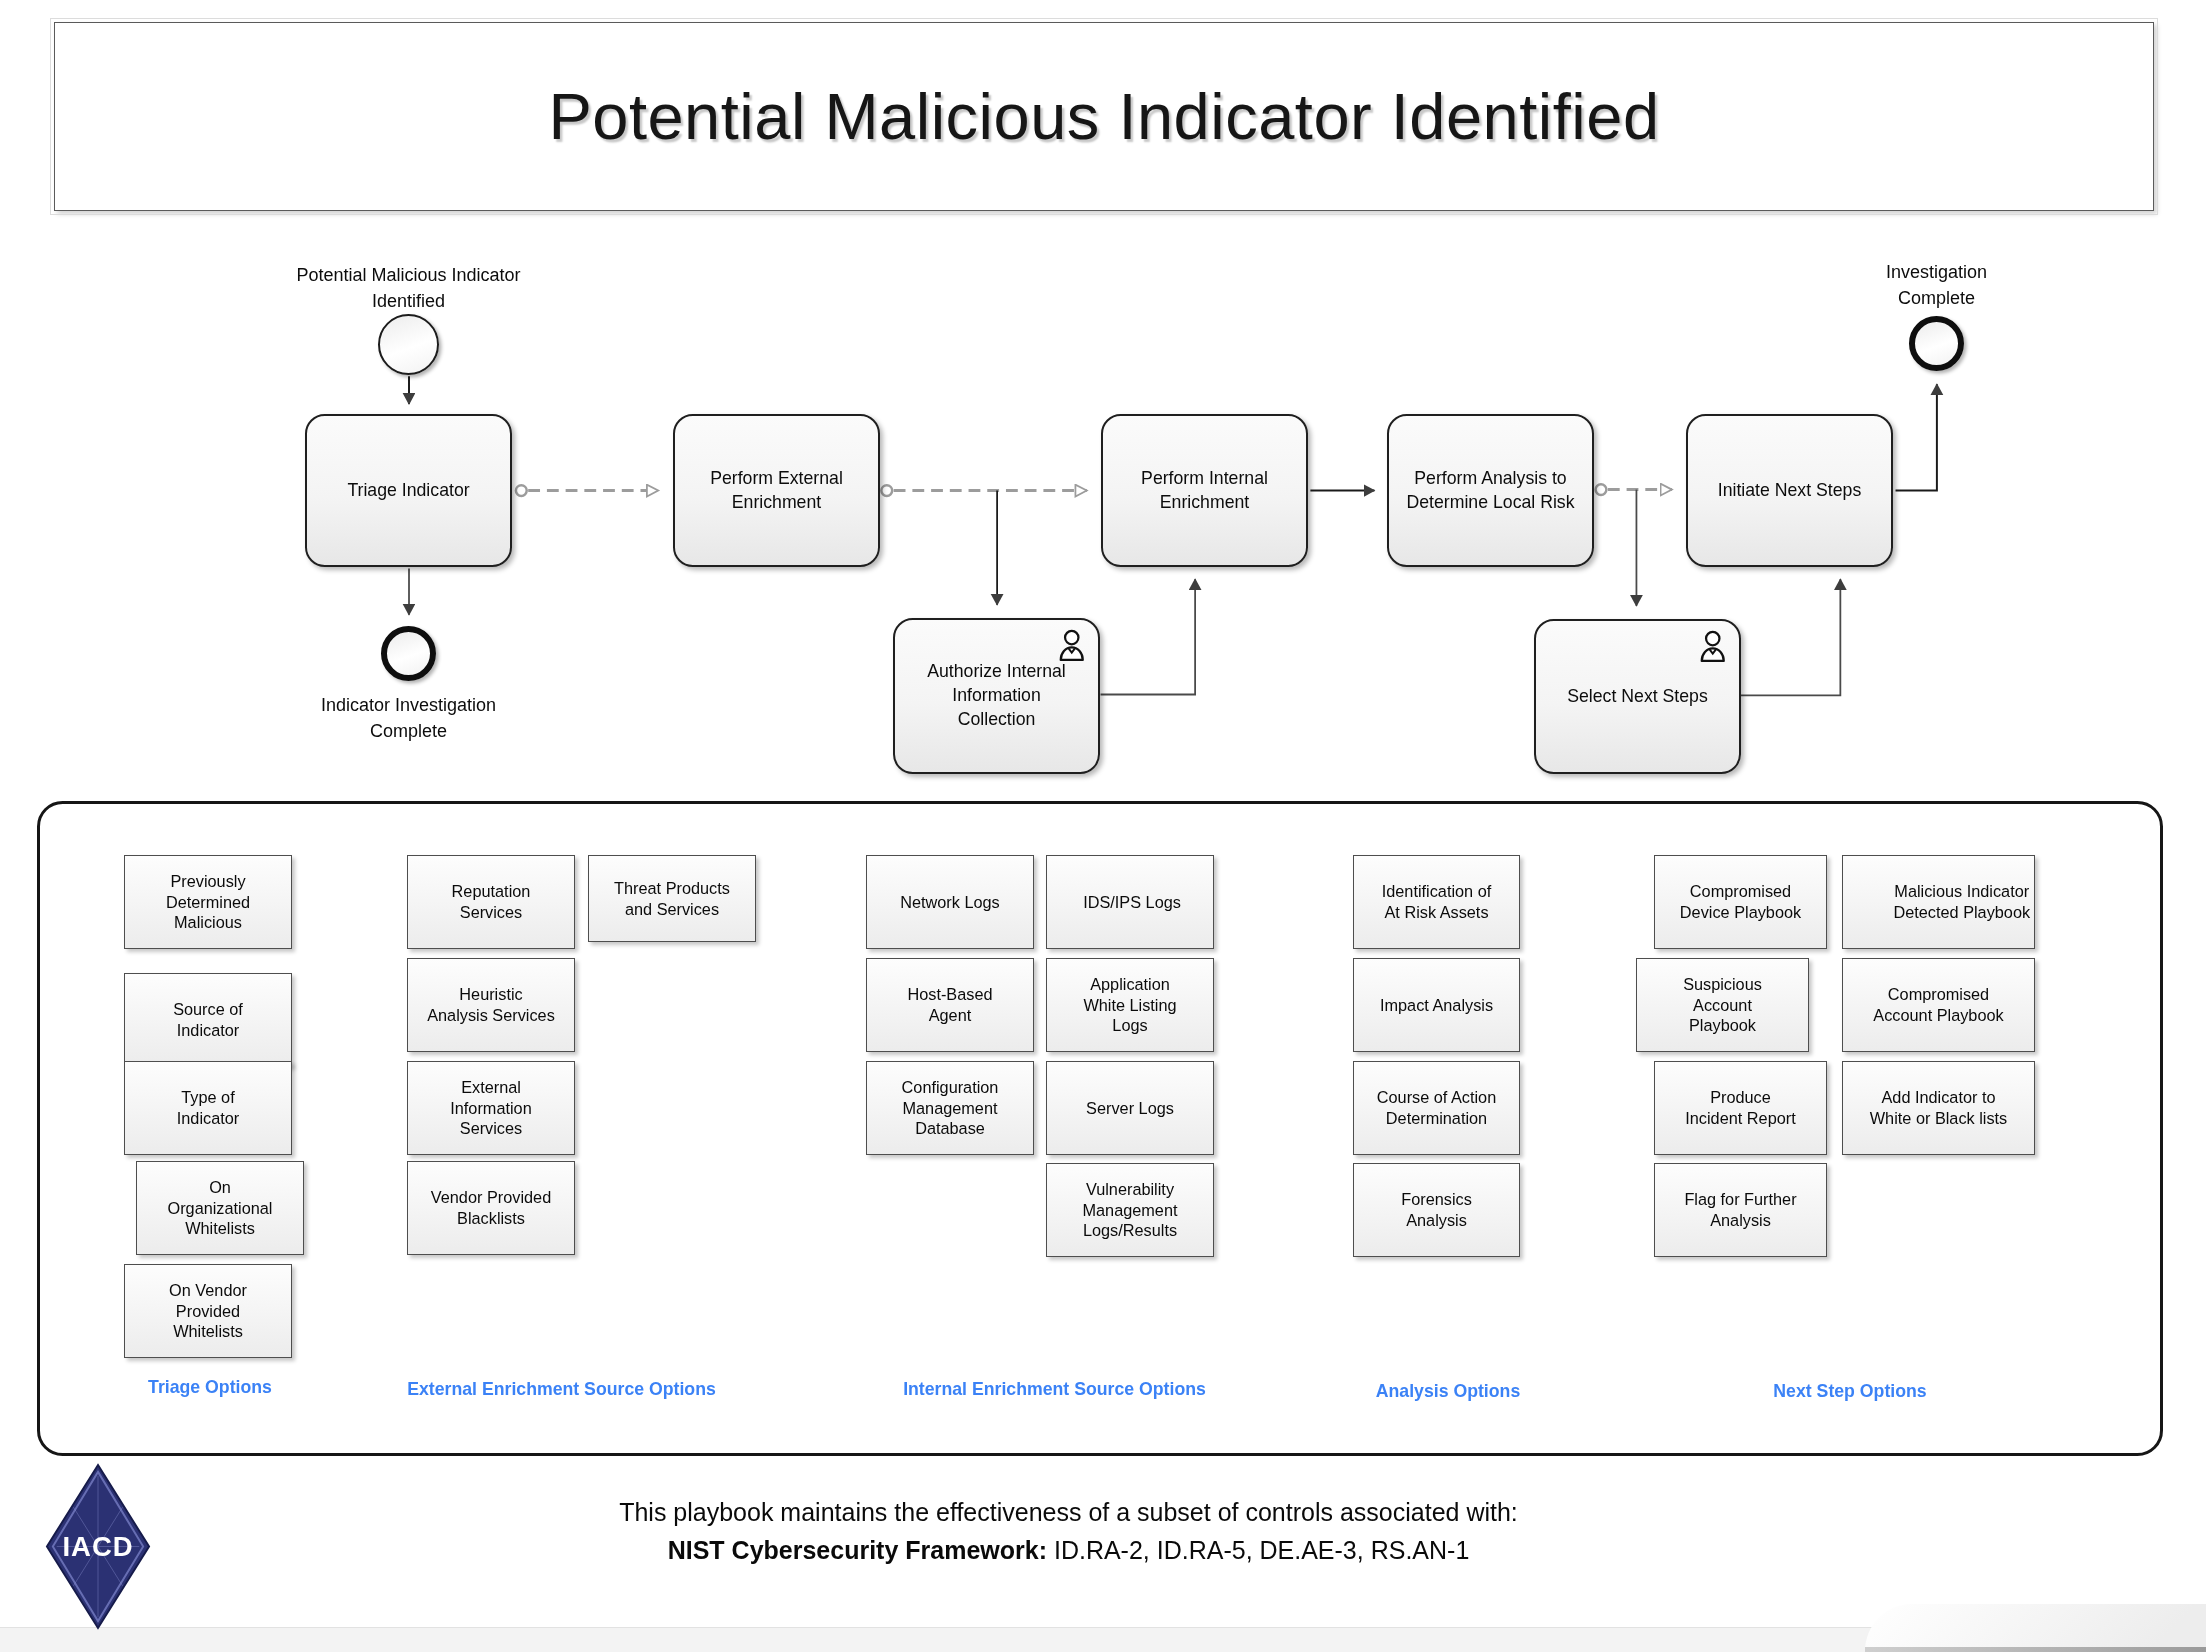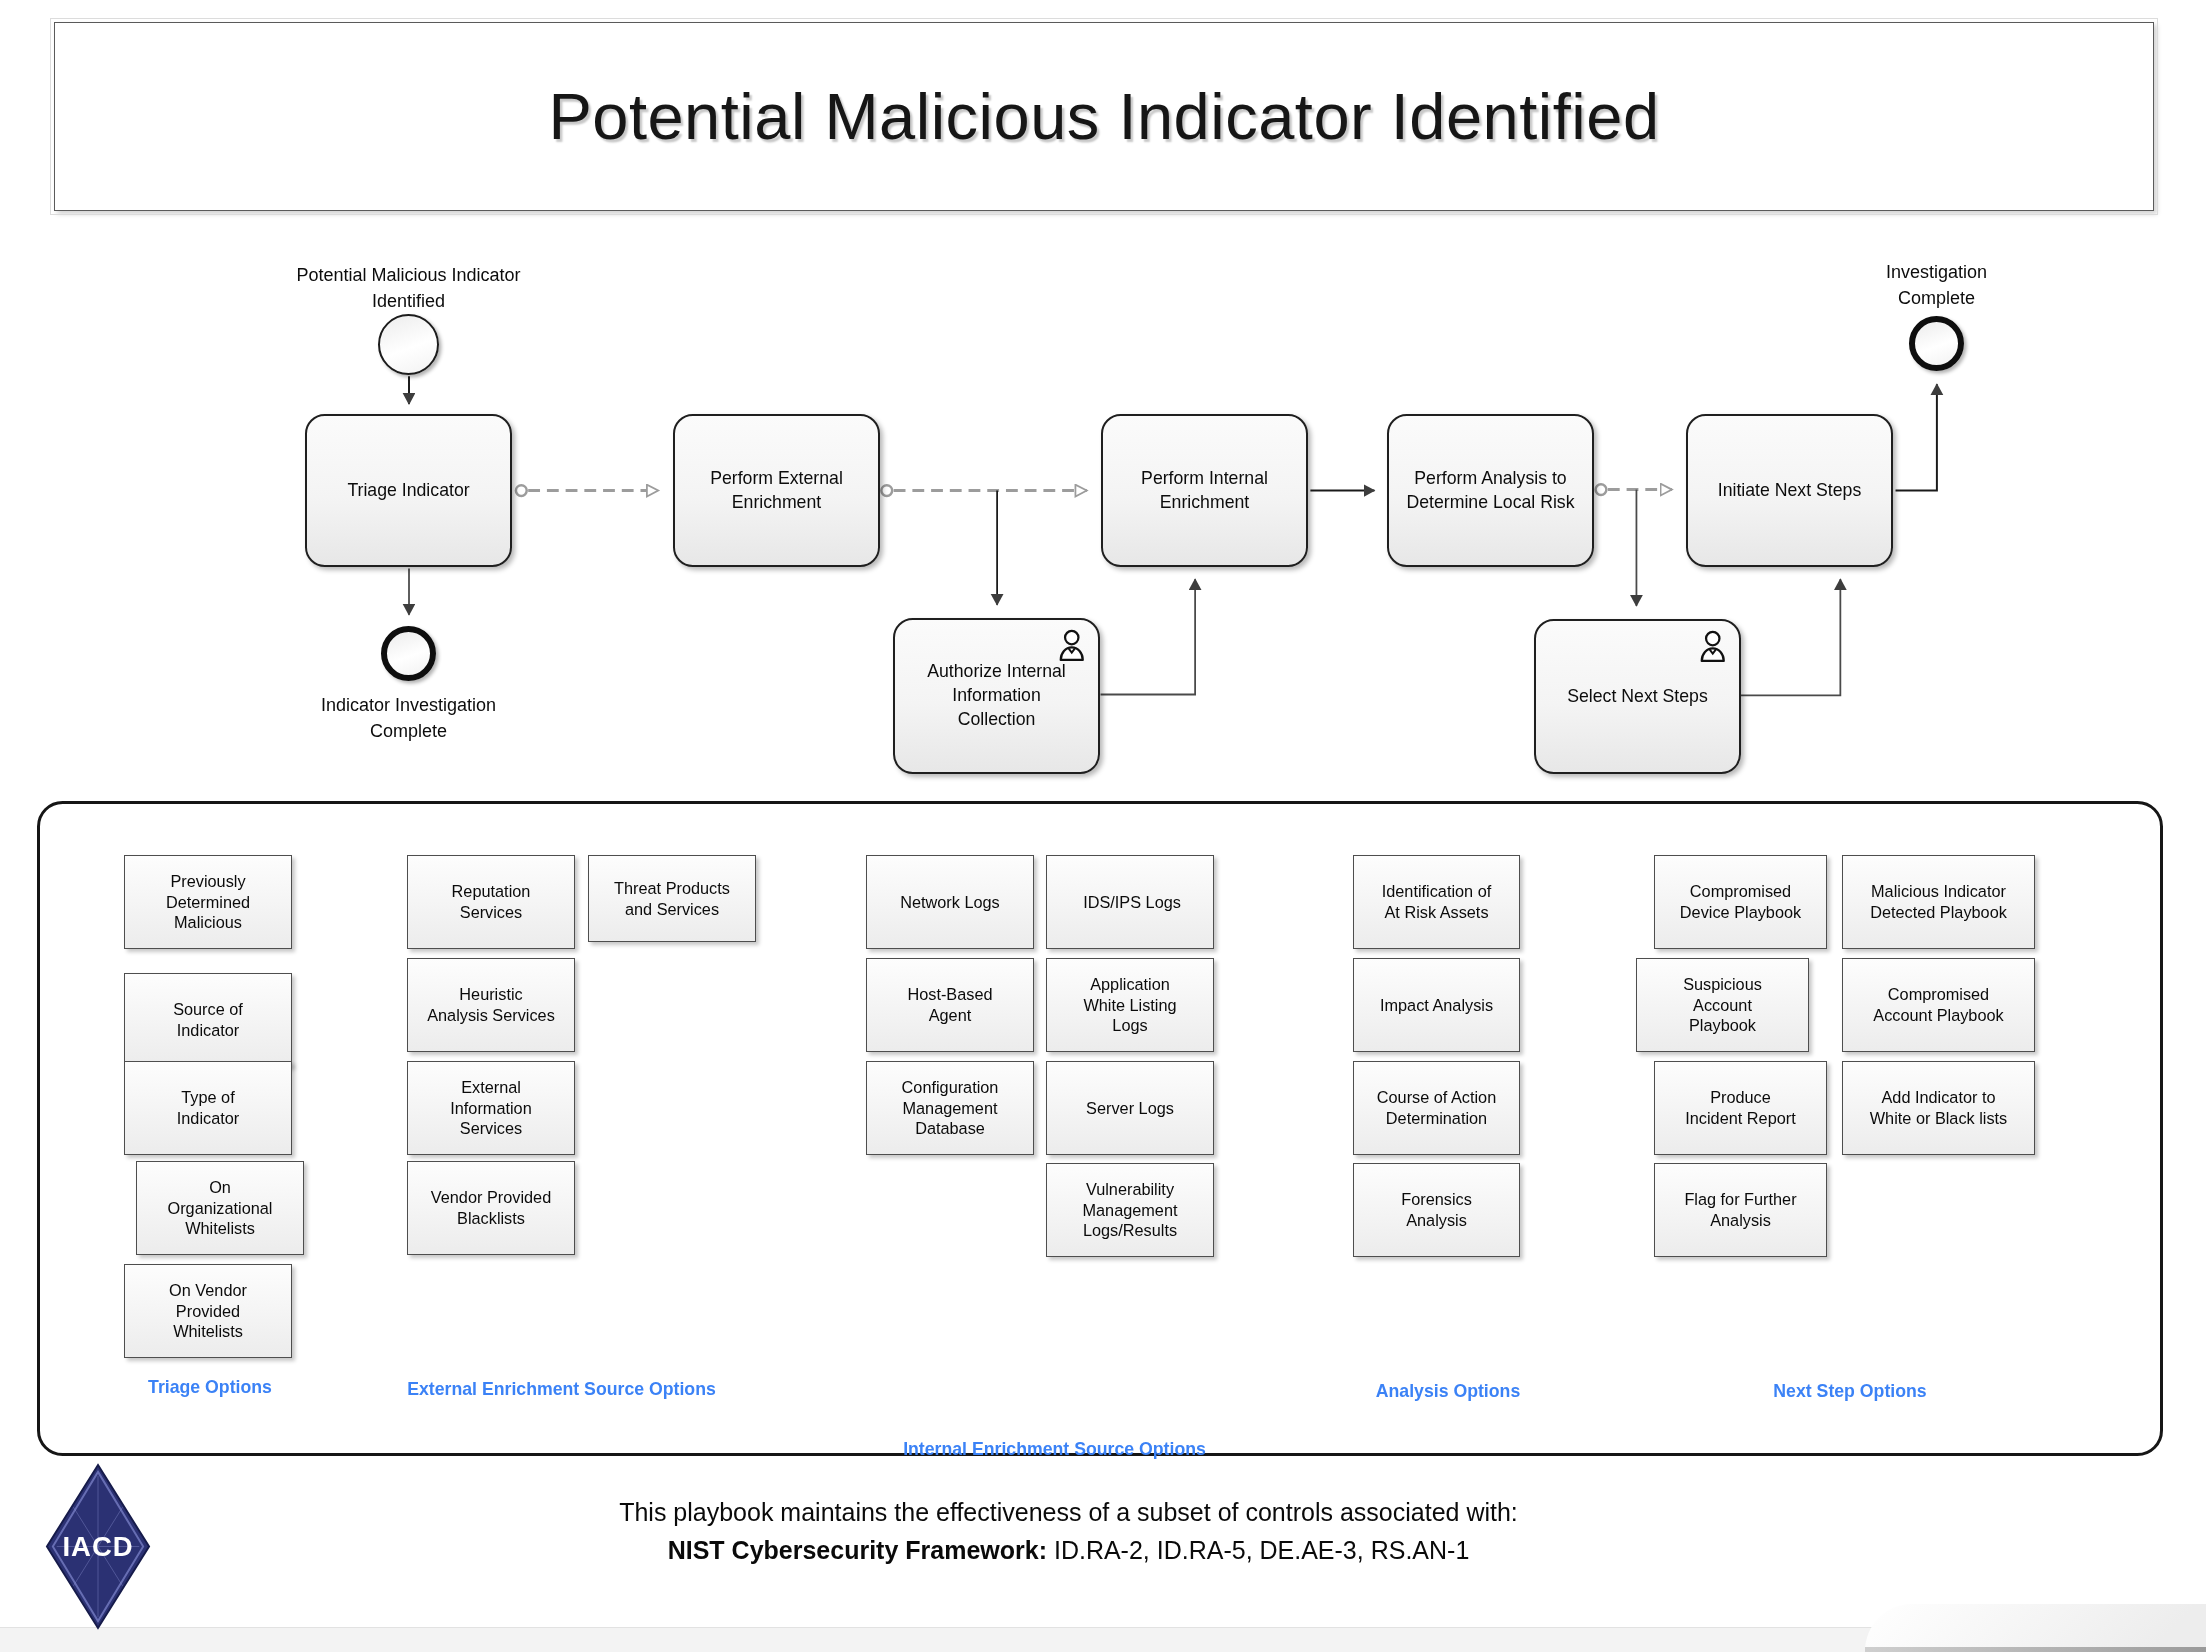--- a/index.html
+++ b/index.html
@@ -260,36 +260,36 @@
 Playbook</span>
     </div>
   <div class="opt" style="left:1654px;top:1061px;width:173px;height:94px;">
     <span class="lbl">Produce
 Incident Report</span>
     </div>
   <div class="opt" style="left:1654px;top:1163px;width:173px;height:94px;">
     <span class="lbl">Flag for Further
 Analysis</span>
     </div>
-  <div class="opt" style="left:1842px;top:855px;width:193px;height:94px;">
+  <div class="opt" style="left:1842px;top:855px;width:193px;height:94px;justify-content:flex-end;">
     <span class="lbl">Malicious Indicator
 Detected Playbook</span>
     </div>
   <div class="opt" style="left:1842px;top:958px;width:193px;height:94px;">
     <span class="lbl">Compromised
 Account Playbook</span>
     </div>
   <div class="opt" style="left:1842px;top:1061px;width:193px;height:94px;">
     <span class="lbl">Add Indicator to
 White or Black lists</span>
     </div>
 
   <div class="group-label" style="left:87px;top:1377px;width:246px;">Triage Options</div>
   <div class="group-label" style="left:389px;top:1379px;width:345px;">External Enrichment Source Options</div>
-  <div class="group-label" style="left:882px;top:1439px;width:345px;">Internal Enrichment Source Options</div>
+  <div class="group-label" style="left:882px;top:1379px;width:345px;">Internal Enrichment Source Options</div>
   <div class="group-label" style="left:1325px;top:1381px;width:246px;">Analysis Options</div>
   <div class="group-label" style="left:1722px;top:1381px;width:256px;">Next Step Options</div>
 
   <div class="bottom-strip"></div>
   <div class="br-shadow"></div>
   <div class="br-dark"></div>
 
   <span class="logo">
     <svg width="108" height="169" viewBox="0 0 110 172">
       <polygon points="55,3 107,86 55,169 3,86" fill="#2b3173" stroke="#161b4a" stroke-width="2"></polygon>

